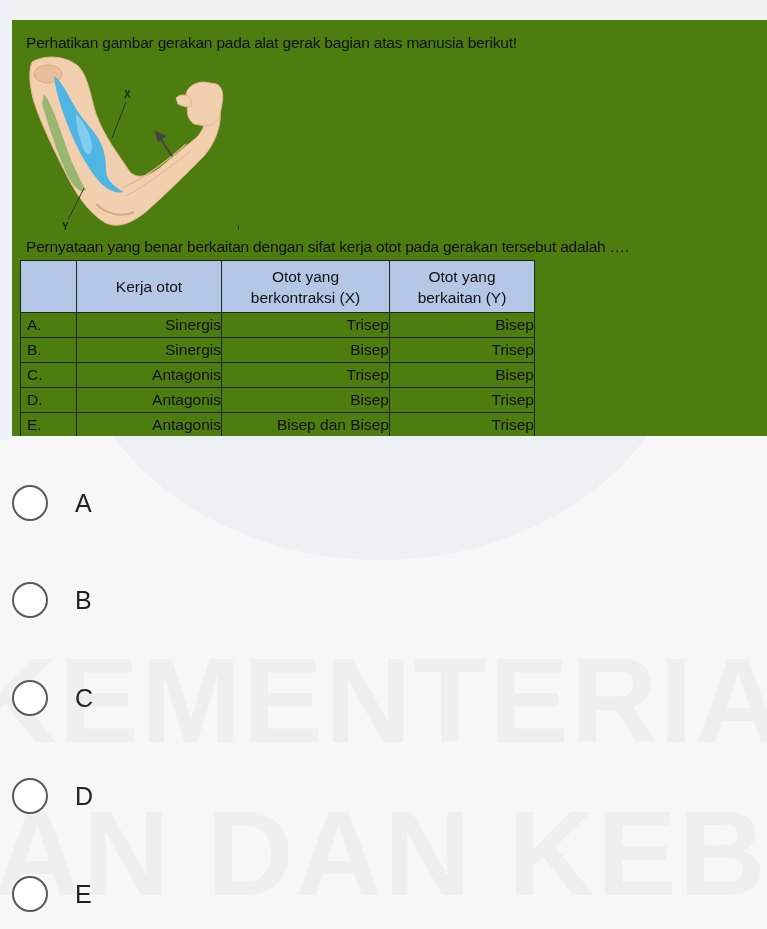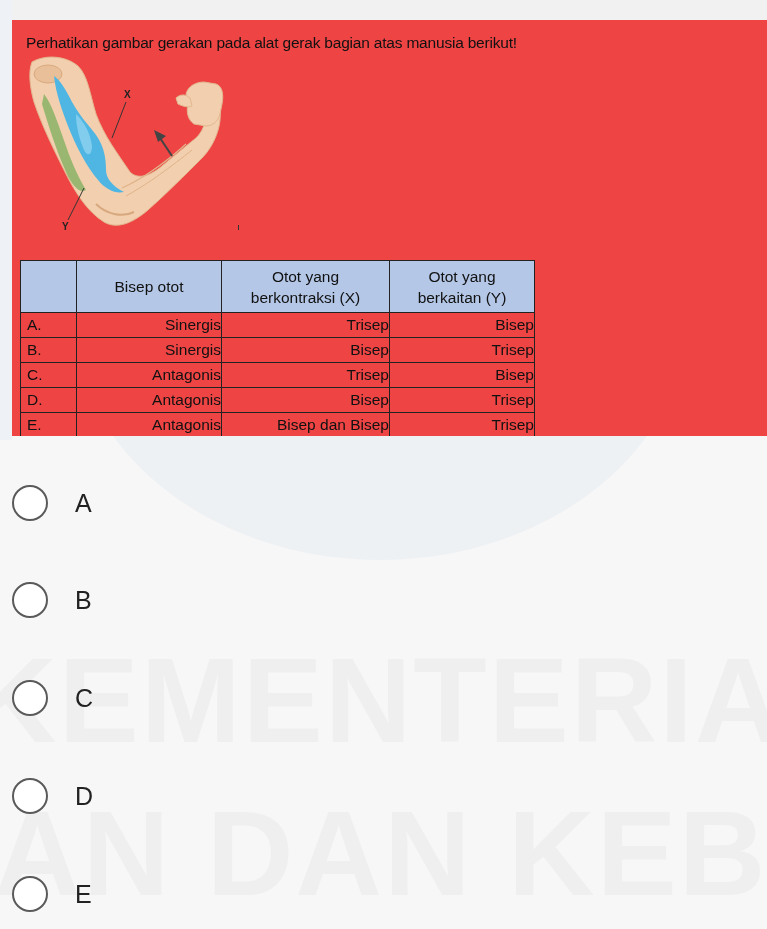--- a/index.html
+++ b/index.html
@@ -45,21 +45,21 @@
     white-space: nowrap;
     line-height: 1;
   }
   .wm-1 { left: -30px; top: 640px; }
   .wm-2 { left: -6px; top: 793px; }
 
   .card {
     position: absolute;
     left: 12px; top: 20px;
     width: 755px; height: 416px;
-    background: #ef4444;
+    background: #4d7c0f;
   }
   .q1 {
     position: absolute;
     left: 14px; top: 14px;
     font-size: 15.5px;
     letter-spacing: -0.2px;
     color: #111;
     white-space: nowrap;
   }
   .arm {
@@ -180,26 +180,27 @@
 
       <text x="36" y="176" font-family="Liberation Sans, sans-serif" font-size="10" font-weight="bold" fill="#222">Y</text>
       <line x1="42" y1="166" x2="58" y2="134" stroke="#333" stroke-width="1"></line>
 
       <line x1="146" y1="102" x2="134" y2="84" stroke="#444" stroke-width="2"></line>
       <polygon points="128,76 140,82 132,88" fill="#444"></polygon>
     </svg>
 
     <div class="tick-mark"></div>
 
+    <div class="q2">Pernyataan yang benar berkaitan dengan sifat kerja otot pada gerakan tersebut adalah ….</div>
 
     <table class="opts">
       <thead>
         <tr>
           <th class="c0"></th>
-          <th class="c1"><span>Bisep otot</span></th>
+          <th class="c1"><span>Kerja otot</span></th>
           <th class="c2">
             <div>Otot yang</div>
             <div>berkontraksi (X)</div>
           </th>
           <th class="c3">
             <div>Otot yang</div>
             <div>berkaitan (Y)</div>
           </th>
         </tr>
       </thead>

